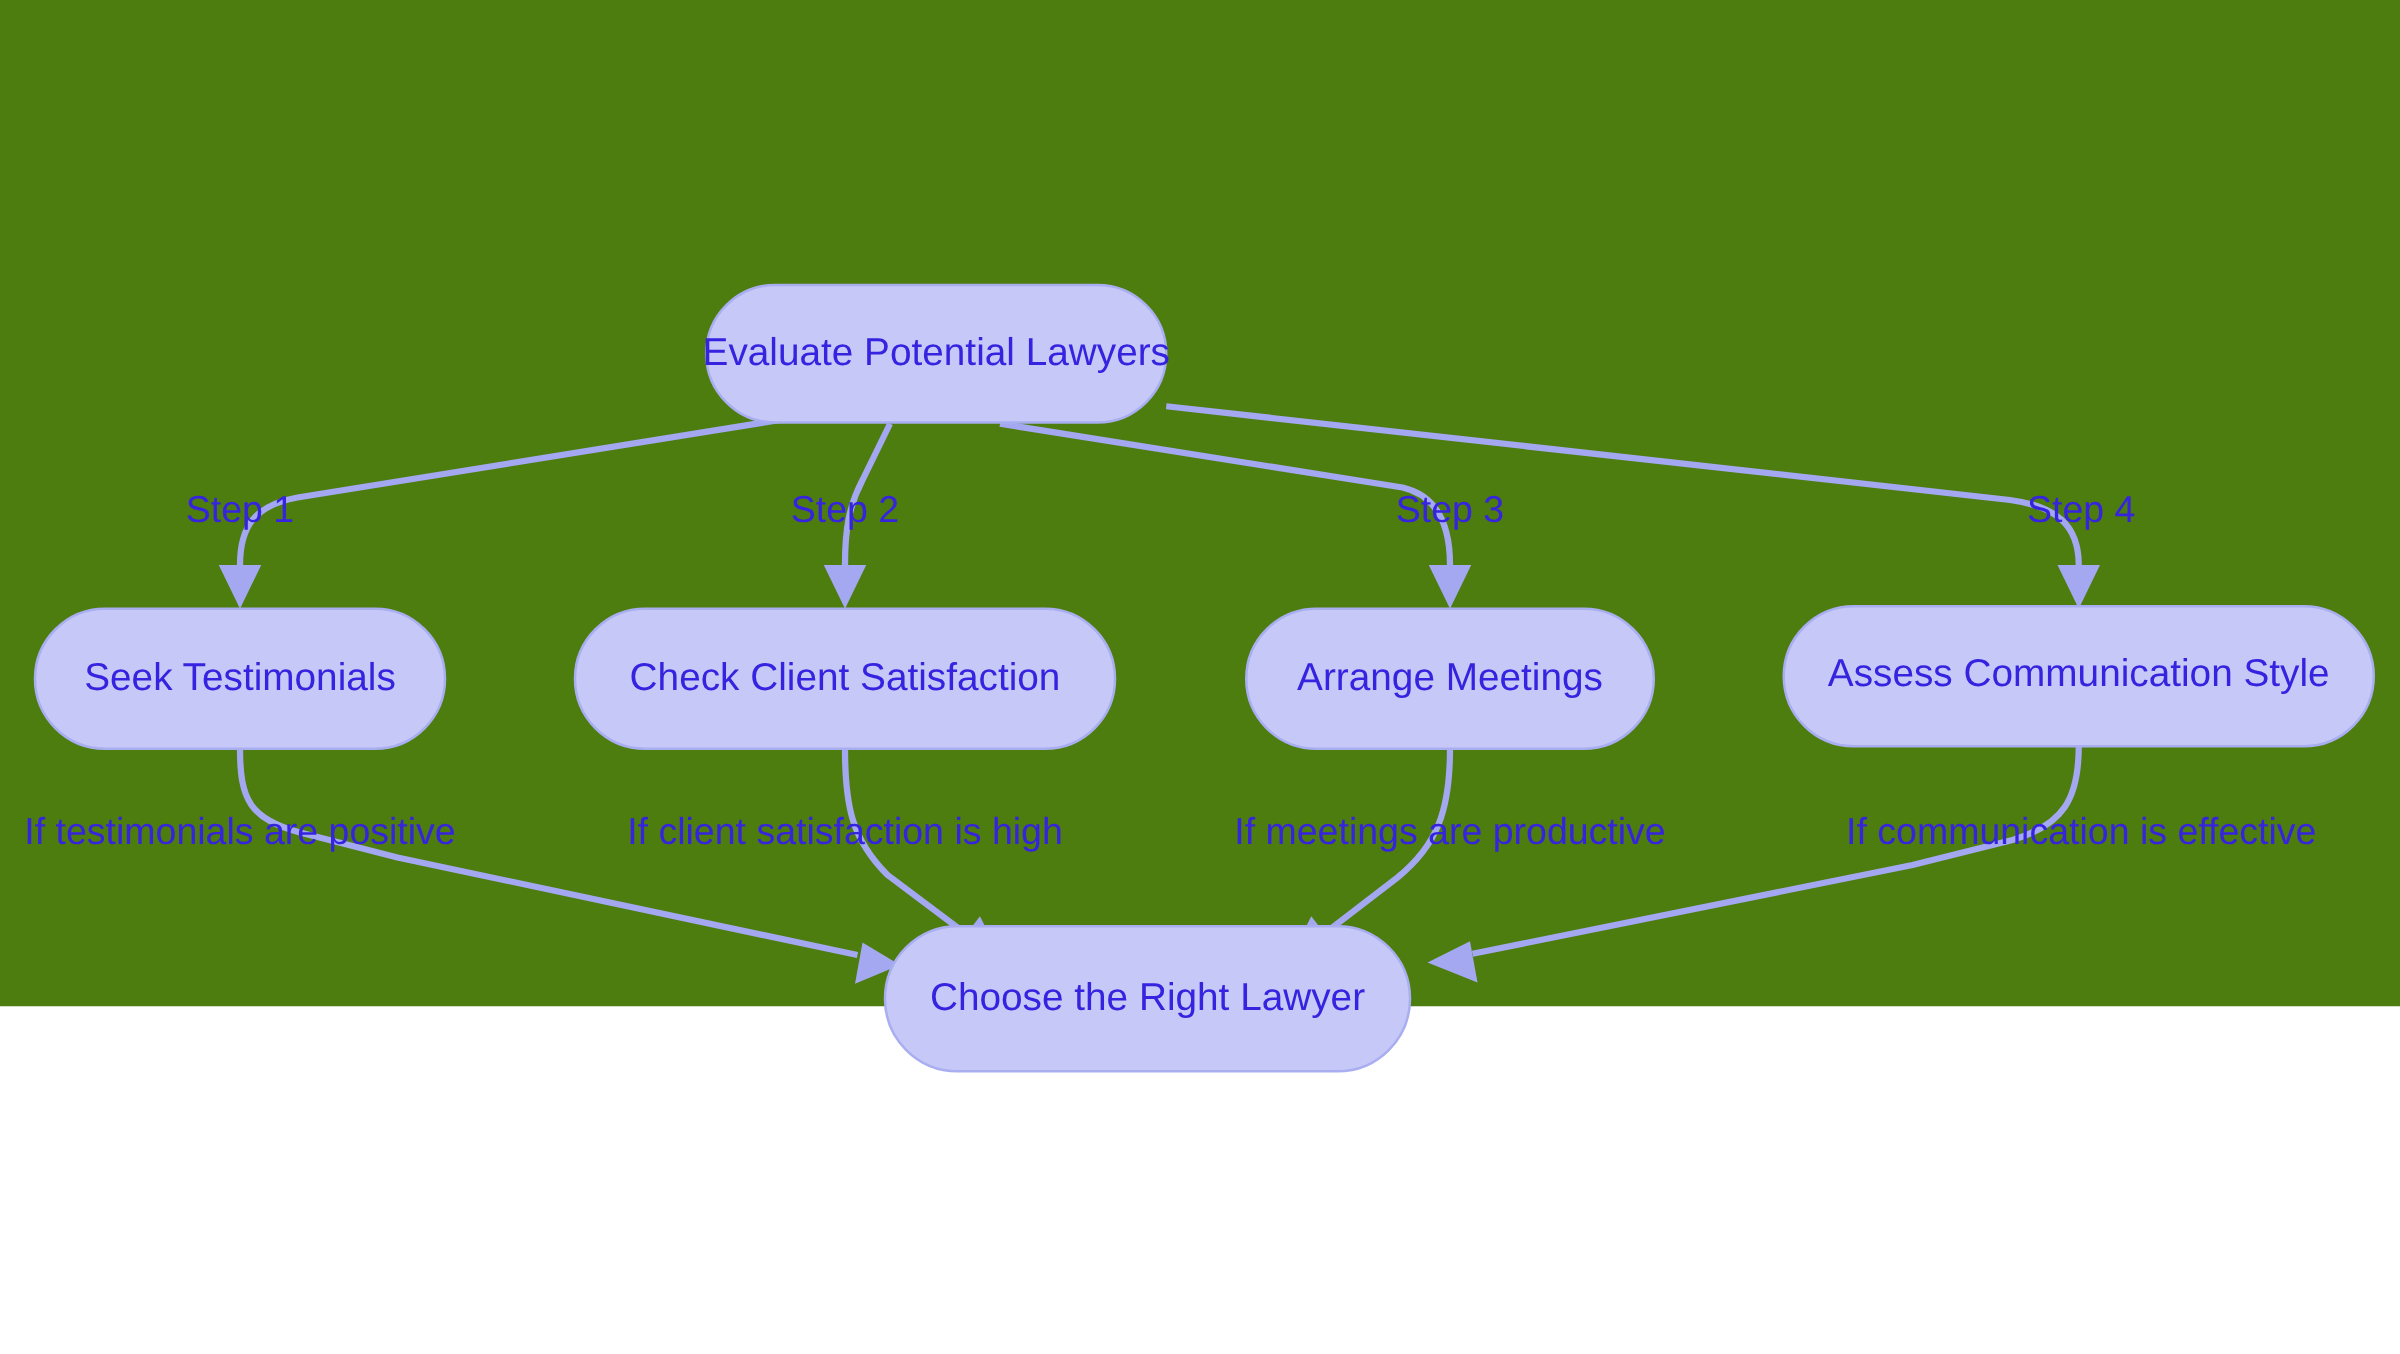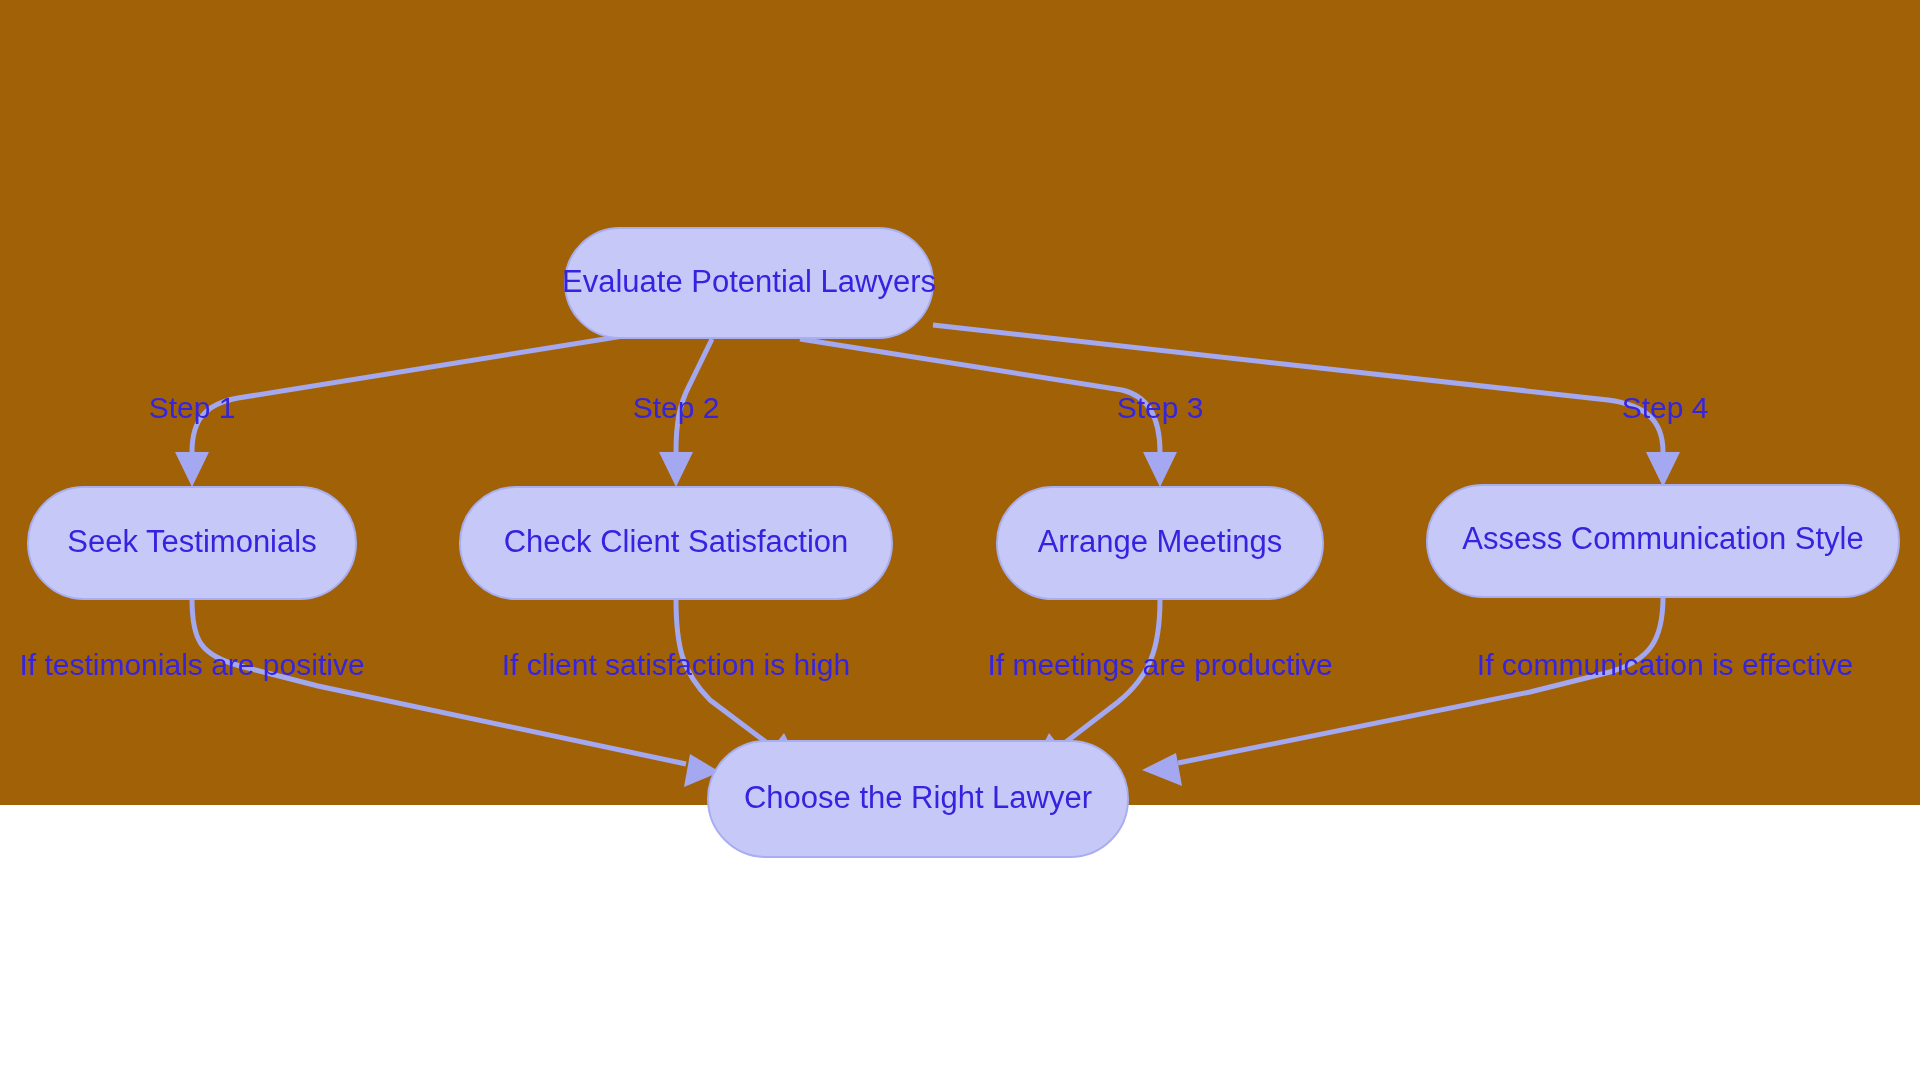--- a/index.html
+++ b/index.html
@@ -10,21 +10,21 @@
   body {
     width: 1920px;
     height: 1083px;
     font-family: "Liberation Sans", sans-serif;
     overflow: hidden;
   }
   #flowchart-root {
     position: relative;
     width: 1920px;
     height: 805px;
-    background: #a16207;
+    background: #4d7c0f;
   }
   svg#diagram {
     display: block;
     width: 1920px;
     height: 1083px;
   }
   .node-shape {
     fill: #c6c9f8;
     stroke: #a9aef0;
     stroke-width: 2;

